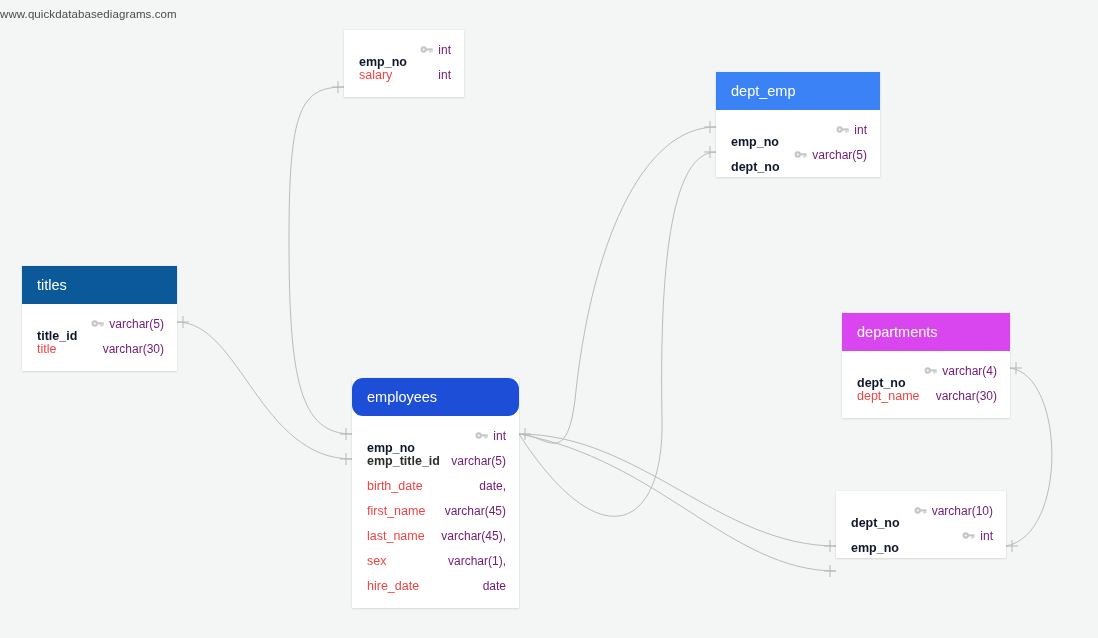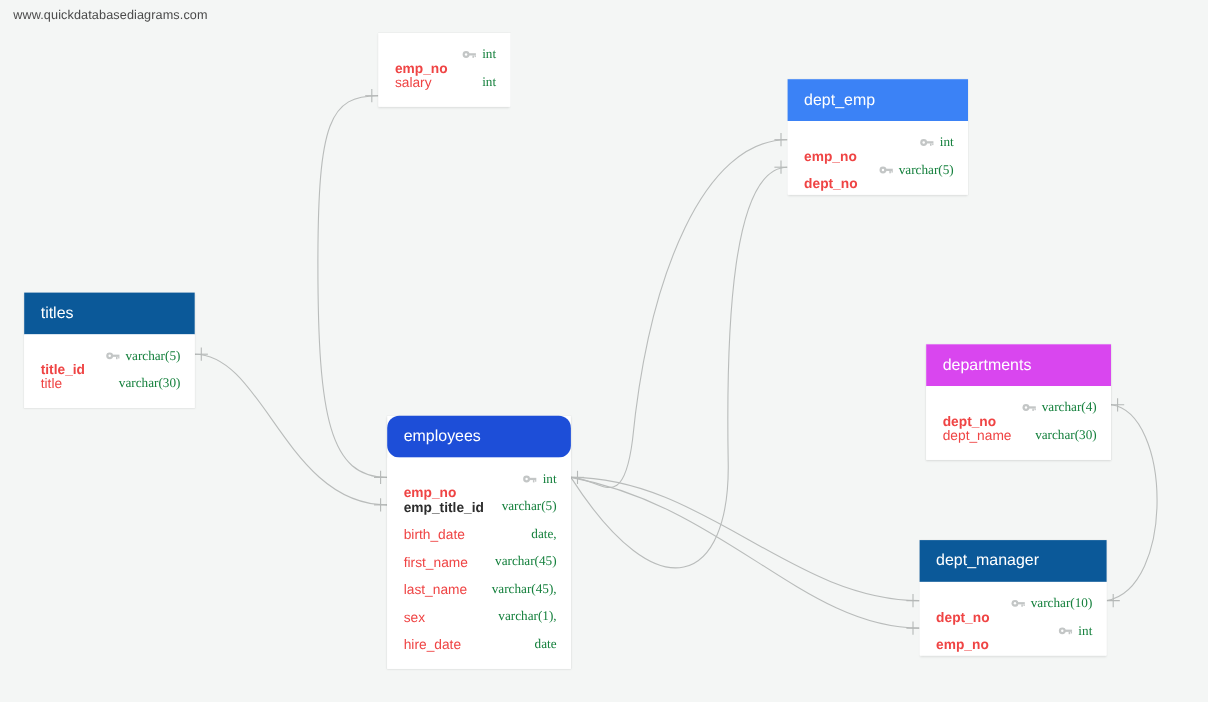--- a/index.html
+++ b/index.html
@@ -18,21 +18,21 @@
   }
   #canvas {
     position: absolute;
     left: 0; top: 0;
     width: 1098px;
     height: 638px;
     background: #f4f6f5;
   }
   #watermark {
     position: absolute;
-    left: 12px;
+    left: 0;
     top: 8px;
     font-size: 11.5px;
     color: #4a4a4a;
     letter-spacing: 0.1px;
     white-space: nowrap;
     z-index: 5;
   }
   #links {
     position: absolute;
     left: 0; top: 0;
@@ -71,43 +71,42 @@
     padding: 0 13px 0 15px;
     box-sizing: border-box;
     white-space: nowrap;
   }
   .col-name {
     font-size: 12.5px;
     color: #ef4444;
     flex: 0 0 auto;
   }
   .col-name.pk {
-    color: #ef4444;
+    color: #0f172a;
     font-weight: bold;
     margin-top: 24px;
   }
   .col-name.fk {
     color: #2d2d2d;
     font-weight: bold;
   }
   .spacer { flex: 1 1 auto; }
   .key-icon {
     flex: 0 0 auto;
     margin-right: 5px;
     display: inline-block;
     width: 13px;
     height: 9px;
     line-height: 0;
   }
   .col-type {
     font-size: 12px;
-    color: #15803d;
+    color: #701a75;
     flex: 0 0 auto;
     text-align: right;
-    font-family: Liberation Serif, serif;
   }
   .link-path {
     fill: none;
     stroke: #b9bcbb;
     stroke-width: 1;
   }
   .link-tick {
     stroke: #b5b8b7;
     stroke-width: 1;
   }
@@ -323,21 +322,20 @@
             <span class="col-type">varchar(1),</span>
           </div>
           <div class="row">
             <span class="col-name ">hire_date</span>
             <span class="spacer"></span>
             <span class="col-type">date</span>
           </div>
         </div>
       </div>
       <div class="table-box" style="left: 836px; top: 491px; width: 170px;">
-        <div class="table-header" style="background: rgb(11, 89, 153);">dept_manager</div>
         <div class="table-body">
           <div class="row">
             <span class="col-name pk">dept_no</span>
             <span class="spacer"></span>
             <span class="key-icon"><svg viewBox="0 0 14 9" width="13" height="9">
                 <circle cx="4" cy="4.5" r="3.4" fill="#c3c6c6"></circle>
                 <rect x="6.6" y="3.3" width="7" height="2.2" fill="#c3c6c6"></rect>
                 <rect x="10.2" y="5.5" width="1.5" height="2.3" fill="#c3c6c6"></rect>
                 <rect x="12.3" y="5.5" width="1.3" height="1.6" fill="#c3c6c6"></rect>
                 <circle cx="4" cy="4.5" r="1.2" fill="#ffffff"></circle>

